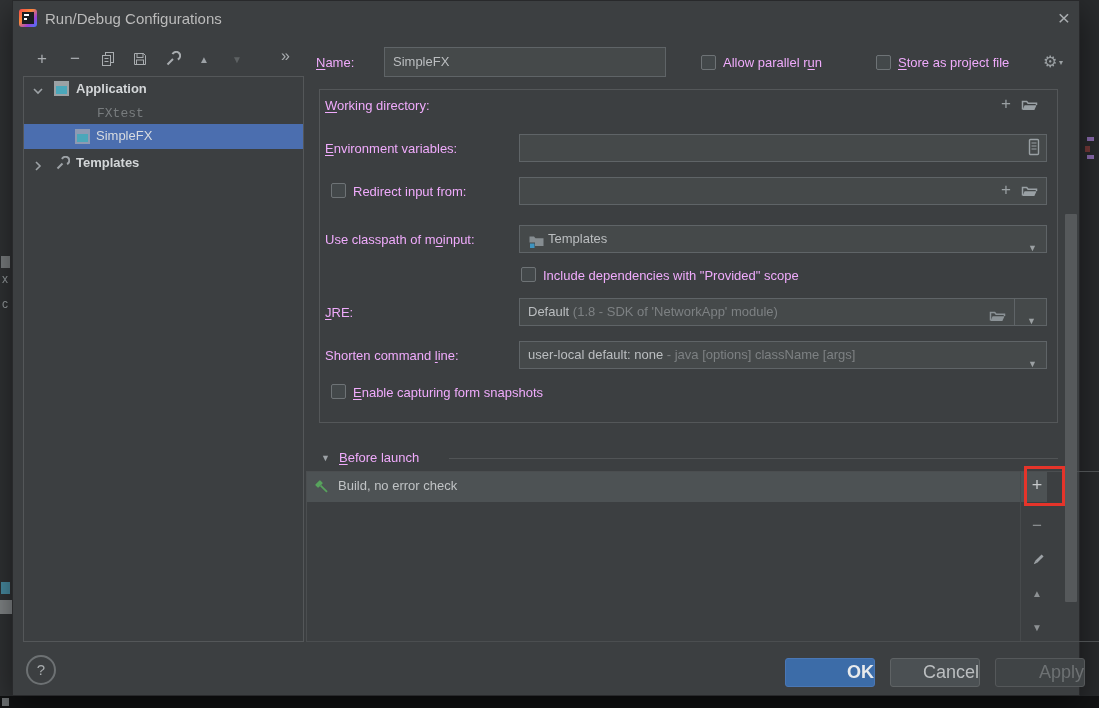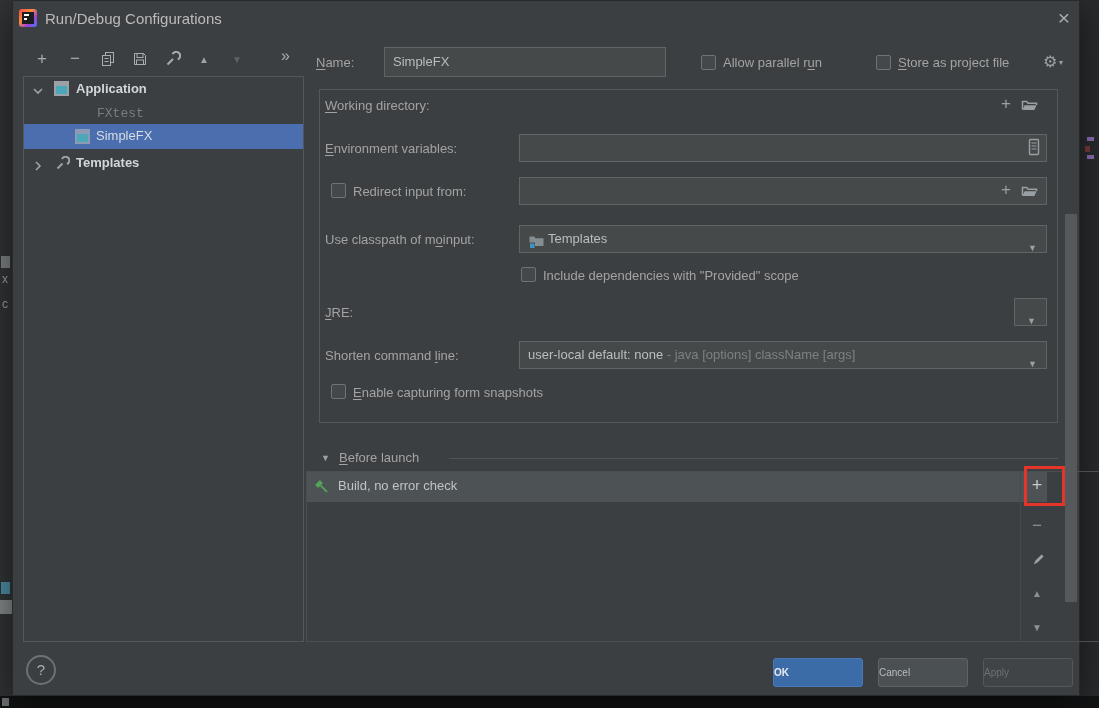--- a/index.html
+++ b/index.html
@@ -27,40 +27,40 @@
   .tb-ico { color:#a9adb0; font-size:17px; line-height:16px; width:18px; text-align:center; }
   .tri { font-size:10px; line-height:12px; }
 
   .panel { border:1px solid #545759; }
 
   .tree-label { font-size:13px; color:#d3d6d8; font-weight:bold; }
   .tree-item  { font-size:13px; color:#bbbec0; }
   .tree-dim   { color:#787c7e;font-family:Liberation Mono, monospace; }
   .sel-row { background:#4b6eaf; }
 
-  .lbl { font-size:13px; color:#a3a3a3; white-space:nowrap; }
+  .lbl { font-size:13px; color:#f0abfc; white-space:nowrap; }
   .u { text-decoration:underline; text-underline-offset:2px; }
 
   .tfield { background:#45494a; border:1px solid #5f6467; color:#bbbec0; font-size:13px;
             line-height:26px; padding:0 8px; white-space:nowrap; overflow:hidden; }
   .combo  { background:#45494a; border:1px solid #5f6467; color:#bbbec0; font-size:13px;
             line-height:26px; white-space:nowrap; overflow:hidden; }
   .hint { color:#7d8183; }
   .caret { color:#9ba0a3; font-size:9px; }
   .plus-ico { color:#9aa0a3; font-size:17px; line-height:16px; }
 
   .cb { width:15px; height:15px; background:#43484a; border:1px solid #6e7376; border-radius:2px; }
 
   .sep-line { height:1px; background:#515456; }
   .build-row { background:#4d5254; }
   .vline { width:1px; background:#474a4c; }
   .red-box { border:3px solid #e5342a; }
   .scroll-thumb { background:#56595b; border-radius:1px; }
 
-  .btn { font-size:10px; text-align:left; line-height:27px; border-radius:3px; }
+  .btn { font-size:18px; text-align:right; line-height:27px; border-radius:3px;margin-left:12px; }
   .btn-ok { background:#3c6ca8; border:1px solid #4a77b5; color:#e8eaec; font-weight:bold; }
   .btn-cancel { background:#4b5053; border:1px solid #5f6365; color:#bbbec0; }
   .btn-apply { background:#404446; border:1px solid #55585a; color:#6d7173; }
   .help-circle { width:30px; height:30px; border:2px solid #6d7173; border-radius:50%;
                  color:#a8acae; font-size:15px; text-align:center; line-height:26px; }
 </style>
 </head>
 <body>
 
 <div class="stage">
@@ -202,20 +202,30 @@
           </svg>
       </div>
       <div class="abs" style="left:28px;top:0;">Templates</div>
       <div class="abs caret" style="right:9px;top:9px;">▼</div>
     </div>
 
     <div class="abs cb" style="left:508px;top:266px;"></div>
     <div class="abs lbl" style="left:530px;top:267px;">Include dependencies with "Provided" scope</div>
 
     <div class="abs lbl" style="left:312px;top:304px;"><span></span><span class="u">J</span><span>RE:</span></div>
+    <div class="abs combo" style="left:506px;top:297px;width:496px;height:28px;padding:0 8px;">
+      <span>Default</span>
+      <span class="hint">(1.8 - SDK of 'NetworkApp' module)</span>
+      <div class="abs" style="right:8px;top:7px;">
+        <svg width="17" height="15">
+            <path d="M1.5 12.5 v-8 h4.2 l1.4 1.8 h8.4 v1.7" fill="none" stroke="#8b9296" stroke-width="1.5"></path>
+            <path d="M3.6 8.2 h11.9 l-2.1 4.8 h-11.9 z" fill="#8b9296"></path>
+          </svg>
+      </div>
+    </div>
     <div class="abs combo" style="left:1001px;top:297px;width:33px;height:28px;">
       <div class="abs caret" style="left:12px;top:9px;">▼</div>
     </div>
 
     <div class="abs lbl" style="left:312px;top:347px;"><span>Shorten command </span><span class="u">l</span><span>ine:</span></div>
     <div class="abs combo" style="left:506px;top:340px;width:528px;height:28px;padding:0 8px;">
       <span>user-local default: none</span>
       <span class="hint">- java [options] className [args]</span>
       <div class="abs caret" style="right:9px;top:9px;">▼</div>
     </div>

